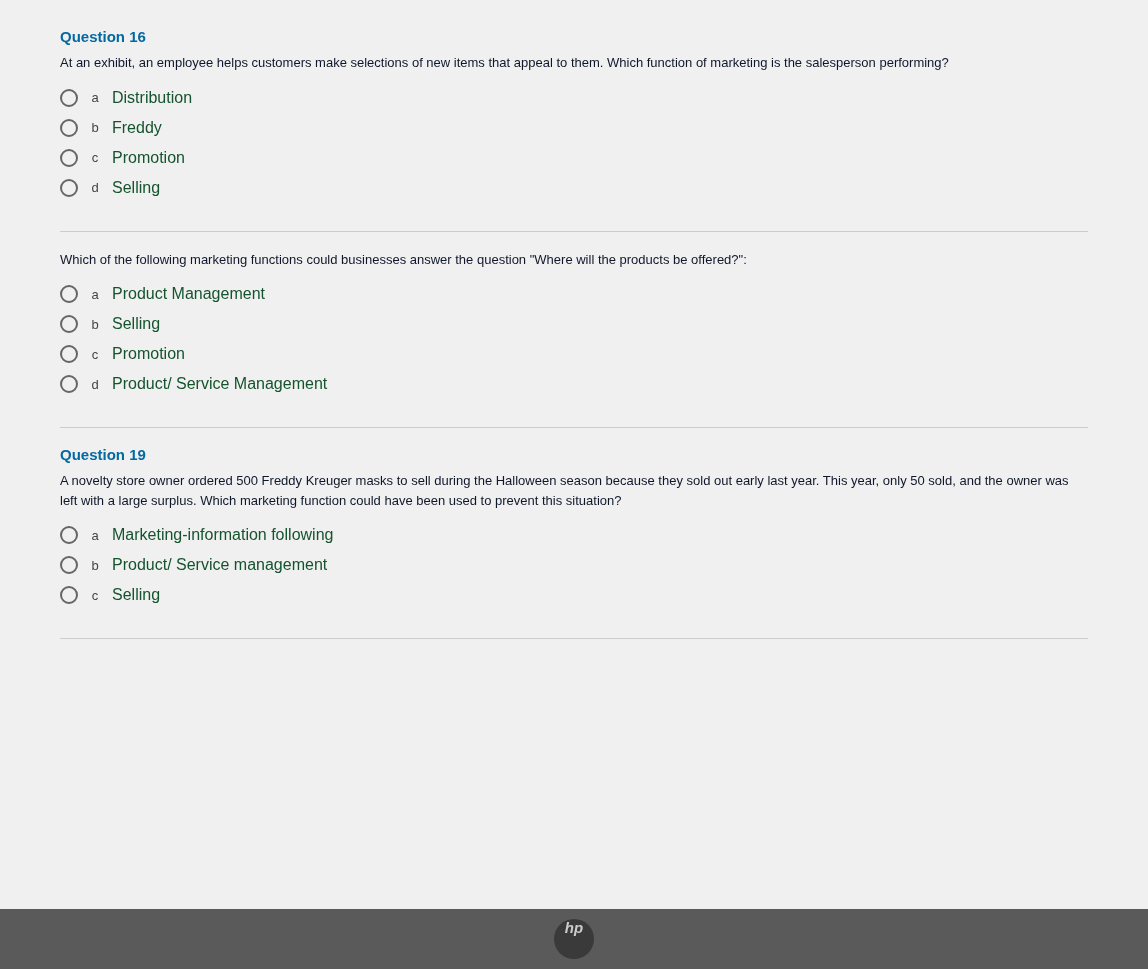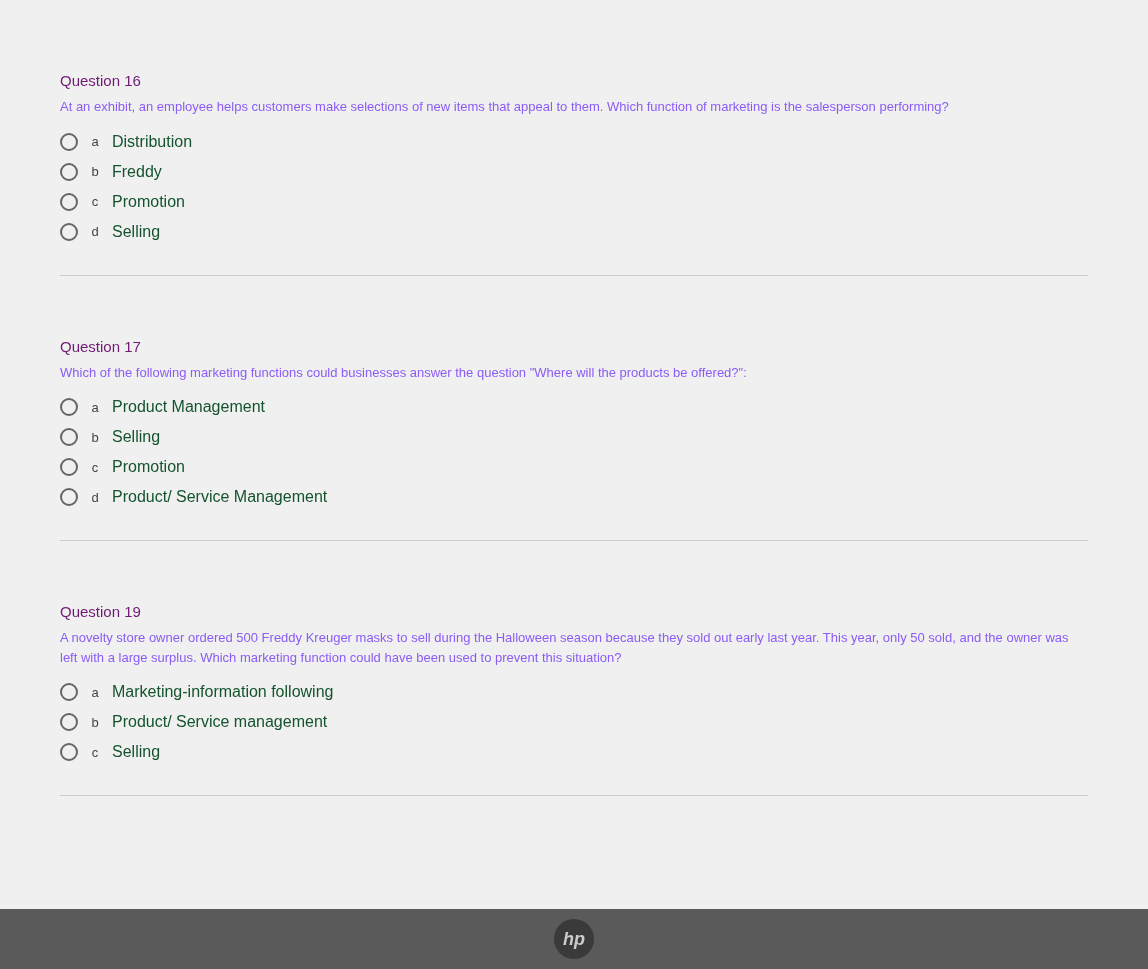--- a/index.html
+++ b/index.html
@@ -26,29 +26,28 @@
     }
 
     .question-block {
       background-color: #f0f0f0;
       padding: 18px 0 22px 0;
       border-bottom: 1px solid #ccc;
     }
 
     .question-title {
       font-size: 15px;
-      font-weight: normal;
+      font-weight: bold;
       margin-bottom: 8px;
-      color: #701a75;
-      margin-top: 44px;
+      color: #0369a1;
     }
 
     .question-text {
       font-size: 13px;
-      color: #8b5cf6;
+      color: #0f172a;
       margin-bottom: 16px;
       line-height: 1.5;
     }
 
     .options-list {
       list-style: none;
       padding: 0;
     }
 
     .option-item {
@@ -87,24 +86,24 @@
       align-items: center;
       justify-content: center;
     }
 
     .hp-logo {
       width: 40px;
       height: 40px;
       background-color: #3a3a3a;
       border-radius: 50%;
       display: flex;
-      align-items: center;
+      align-items: flex-start;
       justify-content: center;
       color: #ccc;
-      font-size: 18px;
+      font-size: 15px;
       font-style: italic;
       font-weight: bold;
     }
   </style>
 </head>
 <body>
 
 <div class="main-content">
 
 <div class="question-block">
@@ -127,21 +126,20 @@
           <span class="option-text">Promotion</span>
         </li>
         <li class="option-item">
           <div class="radio-circle"></div>
           <span class="option-label">d</span>
           <span class="option-text">Selling</span>
         </li>
       </ul>
     </div>
     <div class="question-block">
-      <div class="question-title">Question 17</div>
       <div class="question-text">Which of the following marketing functions could businesses answer the question "Where will the products be offered?":</div>
       <ul class="options-list">
         <li class="option-item">
           <div class="radio-circle"></div>
           <span class="option-label">a</span>
           <span class="option-text">Product Management</span>
         </li>
         <li class="option-item">
           <div class="radio-circle"></div>
           <span class="option-label">b</span>

